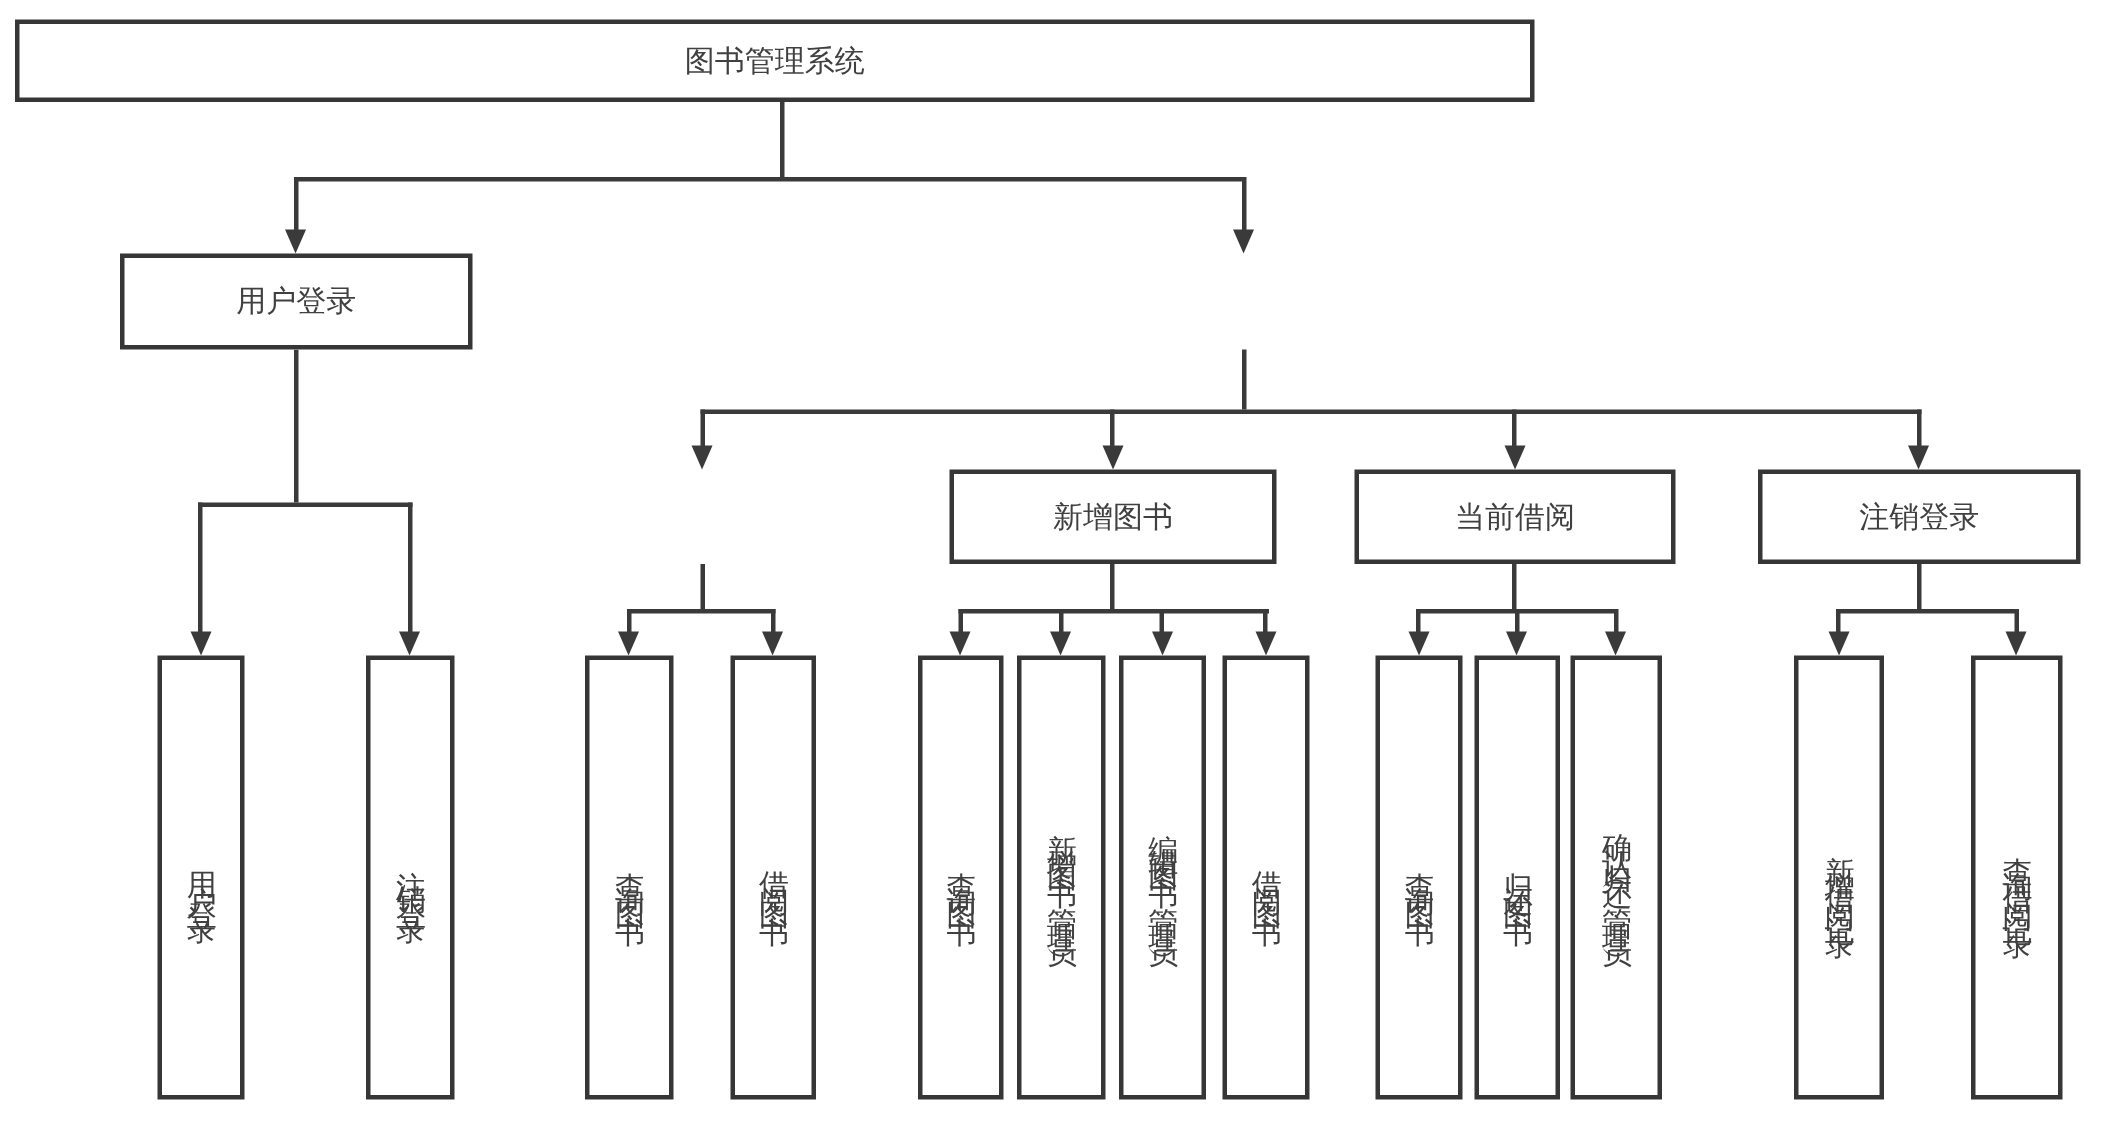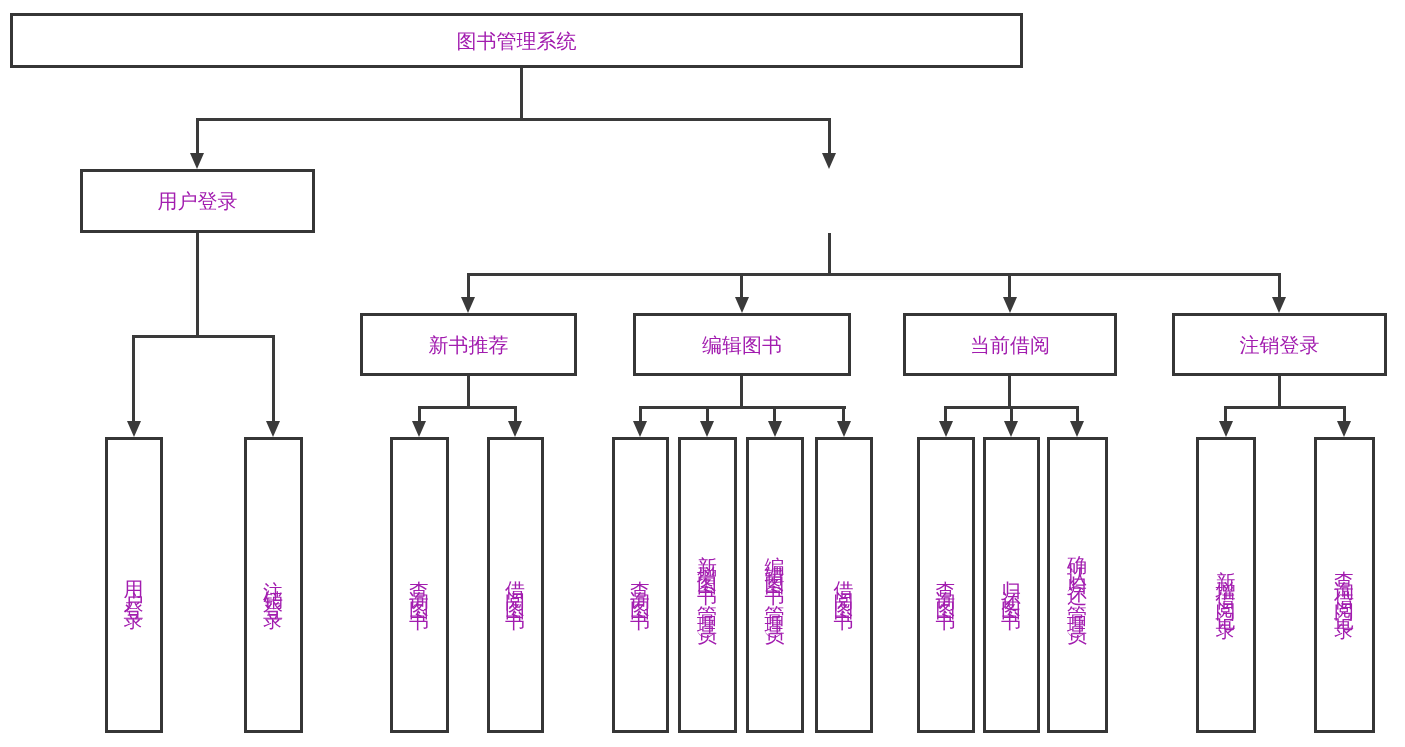--- a/index.html
+++ b/index.html
@@ -4,21 +4,21 @@
 <style>
   html,body { margin:0; padding:0; background:#ffffff; }
   .canvas {
     position:relative; width:1405px; height:747px; background:#ffffff;
     font-family:"Liberation Sans", sans-serif; overflow:hidden;
   }
   .node {
     position:absolute; box-sizing:border-box;
     border:3px solid #363636; background:#ffffff;
     display:flex; align-items:center; justify-content:center;
-    color:#a21caf; font-size:20px; line-height:1;
+    color:#404040; font-size:20px; line-height:1;
   }
   .vert {
     writing-mode:vertical-lr; text-orientation:mixed;
     letter-spacing:10px; font-size:20px;
   }
   .hline { position:absolute; height:3px; background:#3a3a3a; }
   .vline { position:absolute; width:3px;  background:#3a3a3a; }
   .arr {
     position:absolute; width:0; height:0;
     border-left:7px solid transparent; border-right:7px solid transparent;
@@ -90,22 +90,21 @@
   <div class="hline" style="left:1224px; top:406px; width:121px;"></div>
   <div class="vline" style="left:1224px; top:406px; height:17px;"></div>
   <div class="vline" style="left:1343px; top:406px; height:17px;"></div>
   <div class="arr" style="left:1219px; top:421px;"></div>
   <div class="arr" style="left:1337px; top:421px;"></div>
 
   <div class="node" style="left:10px; top:13px; width:1013px; height:55px;">图书管理系统</div>
 
   <div class="node" style="left:80px; top:169px; width:235px; height:64px;">用户登录</div>
 
-  <div class="node" style="left:360px; top:313px; width:217px; height:63px;">新书推荐</div>
-  <div class="node" style="left:633px; top:313px; width:218px; height:63px;">编辑图书</div>
+  <div class="node" style="left:633px; top:313px; width:218px; height:63px;">新增图书</div>
   <div class="node" style="left:903px; top:313px; width:214px; height:63px;">当前借阅</div>
   <div class="node" style="left:1172px; top:313px; width:215px; height:63px;">注销登录</div>
 
   <div class="node vert" style="left:105px; top:437px; width:58px; height:296px;">用户登录</div>
   <div class="node vert" style="left:244px; top:437px; width:59px; height:296px;">注销登录</div>
 
   <div class="node vert" style="left:390px; top:437px; width:59px; height:296px;">查询图书</div>
   <div class="node vert" style="left:487px; top:437px; width:57px; height:296px;">借阅图书</div>
 
   <div class="node vert" style="left:612px; top:437px; width:57px; height:296px;">查询图书</div>

